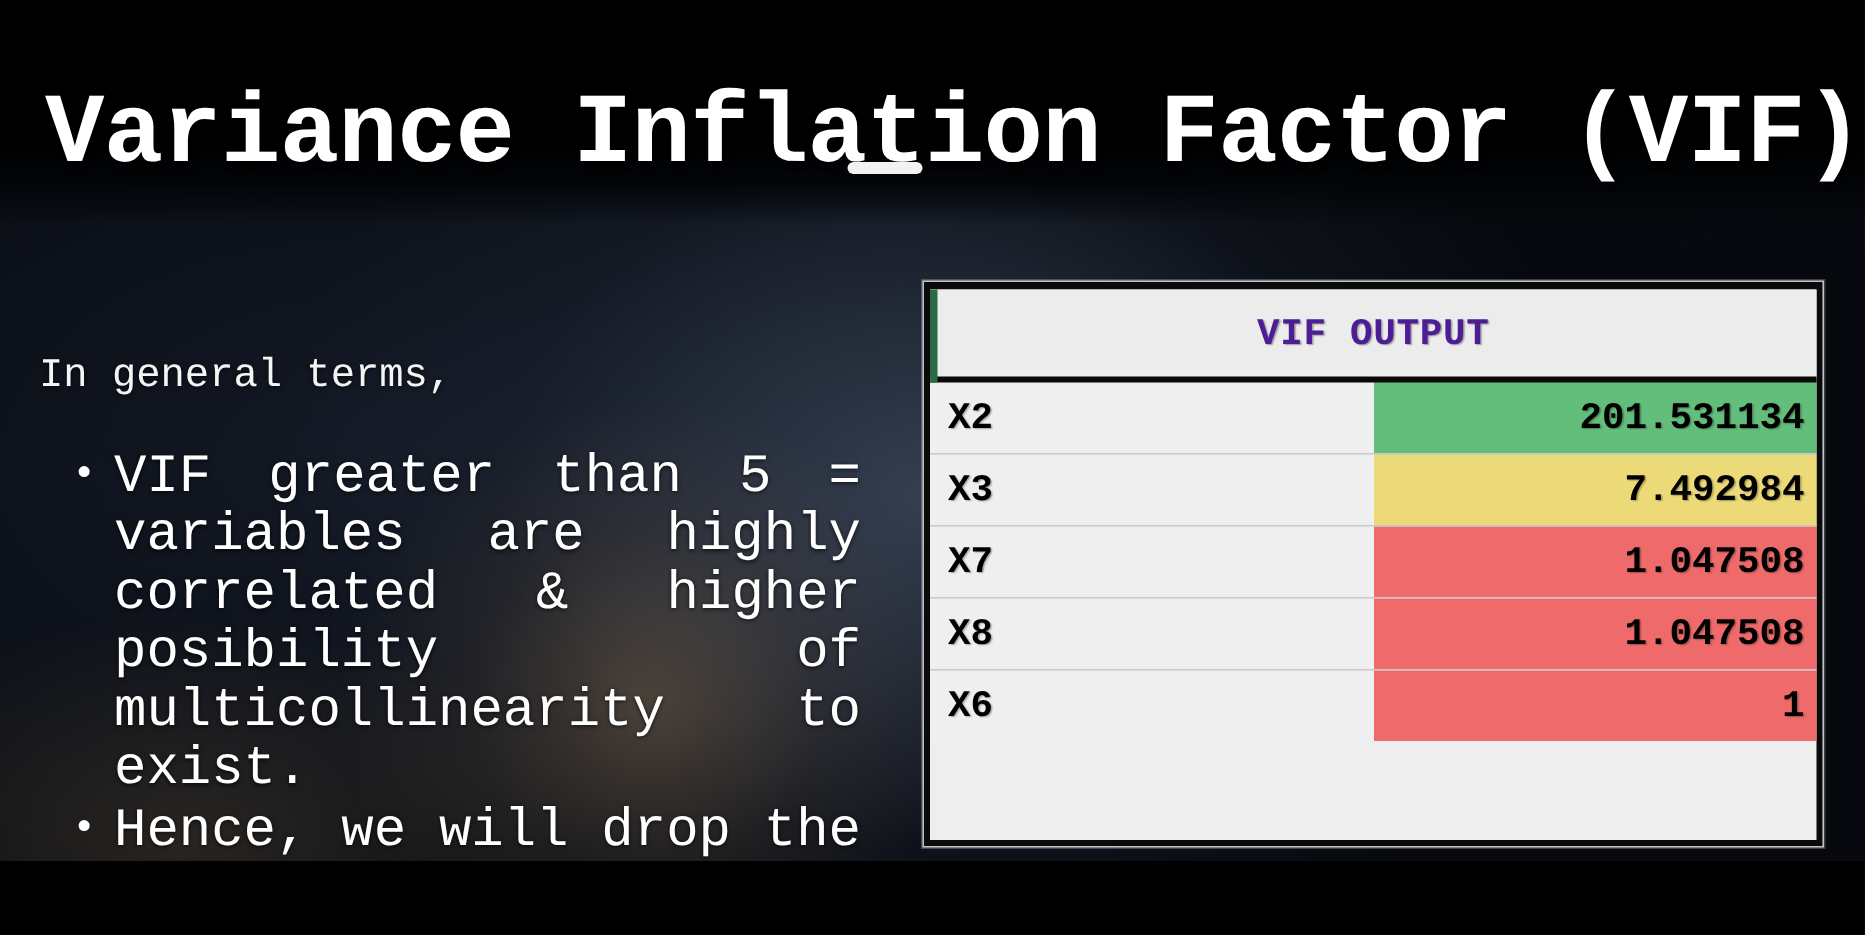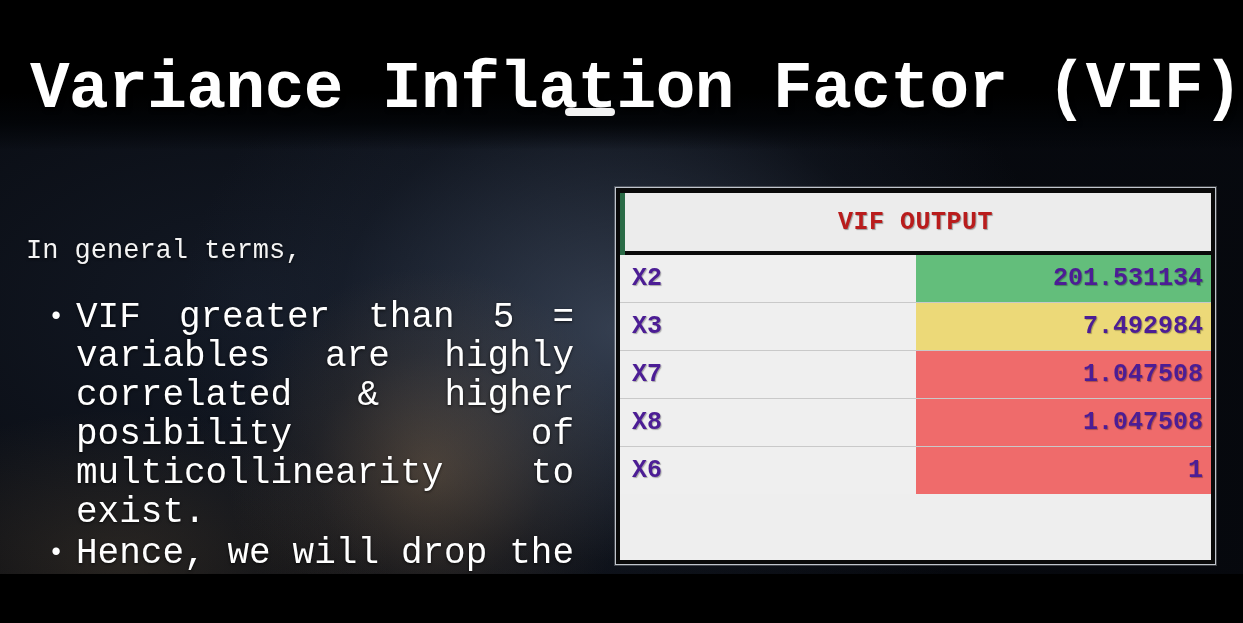--- a/index.html
+++ b/index.html
@@ -122,33 +122,33 @@
     z-index: 3;
   }
   table.vif {
     width: 100%;
     border-collapse: collapse;
     table-layout: fixed;
   }
   table.vif th.header-cell {
     height: 56px;
     background: #ececec;
-    color: #b91c1c;
+    color: #4c1d95;
     font-size: 25px;
     font-weight: bold;
     letter-spacing: 0.5px;
     text-align: center;
     border-bottom: 4px solid #0a0a0a;
     text-shadow: 1px 1px 1px rgba(0,0,0,0.35);
   }
   table.vif td {
     height: 45px;
     font-size: 25px;
     font-weight: bold;
-    color: #4c1d95;
+    color: #000000;
     border-bottom: 1px solid #c9c9c9;
     text-shadow: 1px 1px 1px rgba(0,0,0,0.30);
   }
   table.vif tr:last-child td { border-bottom: none; }
   td.var-cell {
     background: #efefef;
     padding-left: 12px;
     text-align: left;
     width: 70%;
   }

